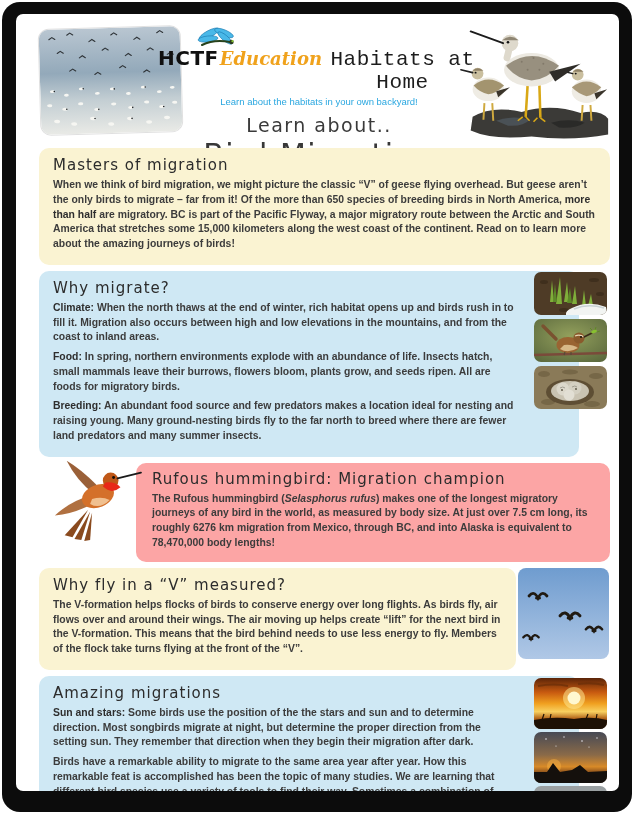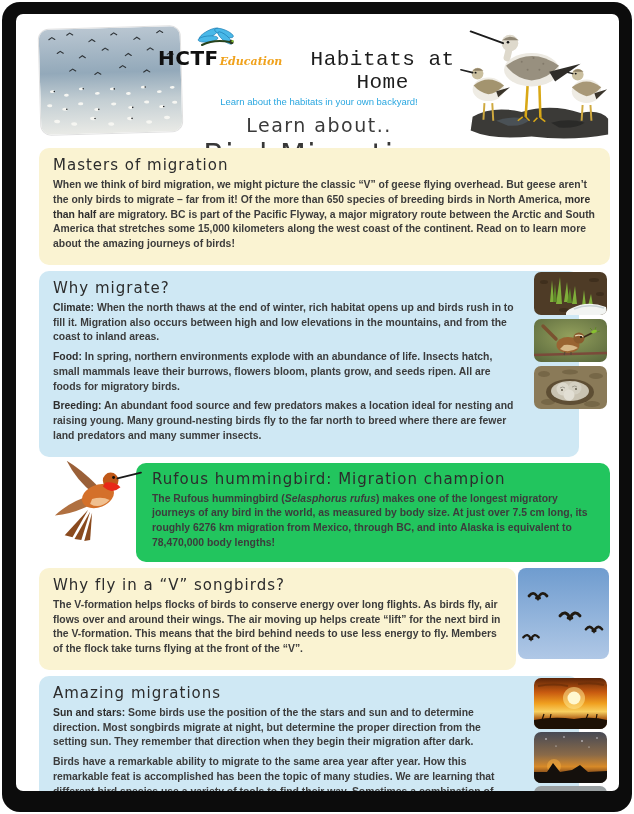--- a/index.html
+++ b/index.html
@@ -10,37 +10,37 @@
 
   
   .header{position:relative;height:134px;}
   .geese-photo{position:absolute;left:24px;top:14px;width:141px;height:105px;border-radius:10px;
                overflow:hidden;transform:rotate(-1.6deg);box-shadow:0 0 0 1px rgba(0,0,0,.12);}
   .geese-photo svg{display:block;width:100%;height:100%;}
   .brand{position:absolute;left:142px;top:14px;width:322px;text-align:center;}
   .logo-row{position:relative;display:flex;justify-content:center;align-items:baseline;padding-top:18px;}
   .dragonfly{position:absolute;left:36px;top:-3px;width:46px;height:26px;}
   .hctf{font-size:20px;font-weight:800;letter-spacing:.5px;color:#101010;font-family:"DejaVu Sans",sans-serif;}
-  .edu{font-size:11px;font-style:italic;font-weight:700;color:#f0a21c;margin:0 3px 0 1px;
+  .edu{font-size:18px;font-style:italic;font-weight:700;color:#f0a21c;margin:0 3px 0 1px;
        font-family:"DejaVu Serif",serif;}
   .brandname{font-size:21px;font-weight:400;letter-spacing:.5px;color:#1d1d1d;font-family:Liberation Mono, monospace;}
   .tagline{font-size:9.5px;color:#2aa7e0;margin-top:2px;}
   .kicker{font-size:19px;letter-spacing:1.5px;color:#3a3a3a;margin-top:7px;font-family:"DejaVu Sans",sans-serif;}
   .title{font-size:30px;letter-spacing:1.5px;color:#383838;margin:1px 0 0;font-weight:400;
          font-family:"DejaVu Sans",sans-serif;}
   .shorebirds{position:absolute;right:4px;top:4px;width:162px;height:124px;}
   .shorebirds svg{display:block;width:100%;height:100%;}
 
   
   .content{padding:0 9px 0 23px;}
   .row{position:relative;margin-bottom:6px;}
   .box{border-radius:10px;padding:7px 14px 8px;}
   .cream{background:#faf3d2;}
   .blue{background:#cfe8f4;}
-  .green{background:#22c55e;}
+  .green{background:#fca5a5;}
   h2{margin:1px 0 3px;font-size:15px;font-weight:500;letter-spacing:1px;color:#2c2c2c;
      font-family:"DejaVu Sans",sans-serif;}
   .box p{margin:4px 0 5px;font-size:10.4px;line-height:1.42;color:#3c3c3c;font-weight:bold;}
   .box b{color:#2e2e2e;}
 
   .s1 .box{min-height:72px;}
   .s2 .box{width:512px;min-height:123px;padding-right:62px;box-sizing:border-box;width:540px;}
   .photo-col{position:absolute;top:1px;left:495px;width:73px;}
   .mini{width:73px;border-radius:7px;overflow:hidden;margin-bottom:4px;}
   .mini svg{display:block;width:100%;height:100%;}
@@ -317,21 +317,21 @@
           </svg>
         </div>
         <div class="box green">
           <h2>Rufous hummingbird: Migration champion</h2>
           <p><span>The Rufous hummingbird (</span><i>Selasphorus rufus</i><span>) makes one of the longest migratory journeys of any bird in the world, as measured by body size. At just over 7.5 cm long, its roughly 6276 km migration from Mexico, through BC, and into Alaska is equivalent to 78,470,000 body lengths!</span></p>
         </div>
       </section>
 
       <section class="row s4">
         <div class="box cream">
-          <h2>Why fly in a “V” songbirds?</h2>
+          <h2>Why fly in a “V” measured?</h2>
           <p>The V-formation helps flocks of birds to conserve energy over long flights. As birds fly, air flows over and around their wings. The air moving up helps create “lift” for the next bird in the V-formation. This means that the bird behind needs to use less energy to fly. Members of the flock take turns flying at the front of the “V”.</p>
         </div>
         <div class="vphoto">
           <svg viewBox="0 0 91 91" preserveAspectRatio="none">
             <defs>
               <linearGradient id="sky" x1="0" y1="0" x2="0" y2="1">
                 <stop offset="0" stop-color="#6f9ccf"></stop>
                   <stop offset="1" stop-color="#b0c8e6"></stop>
               </linearGradient>
               <g id="goose">

